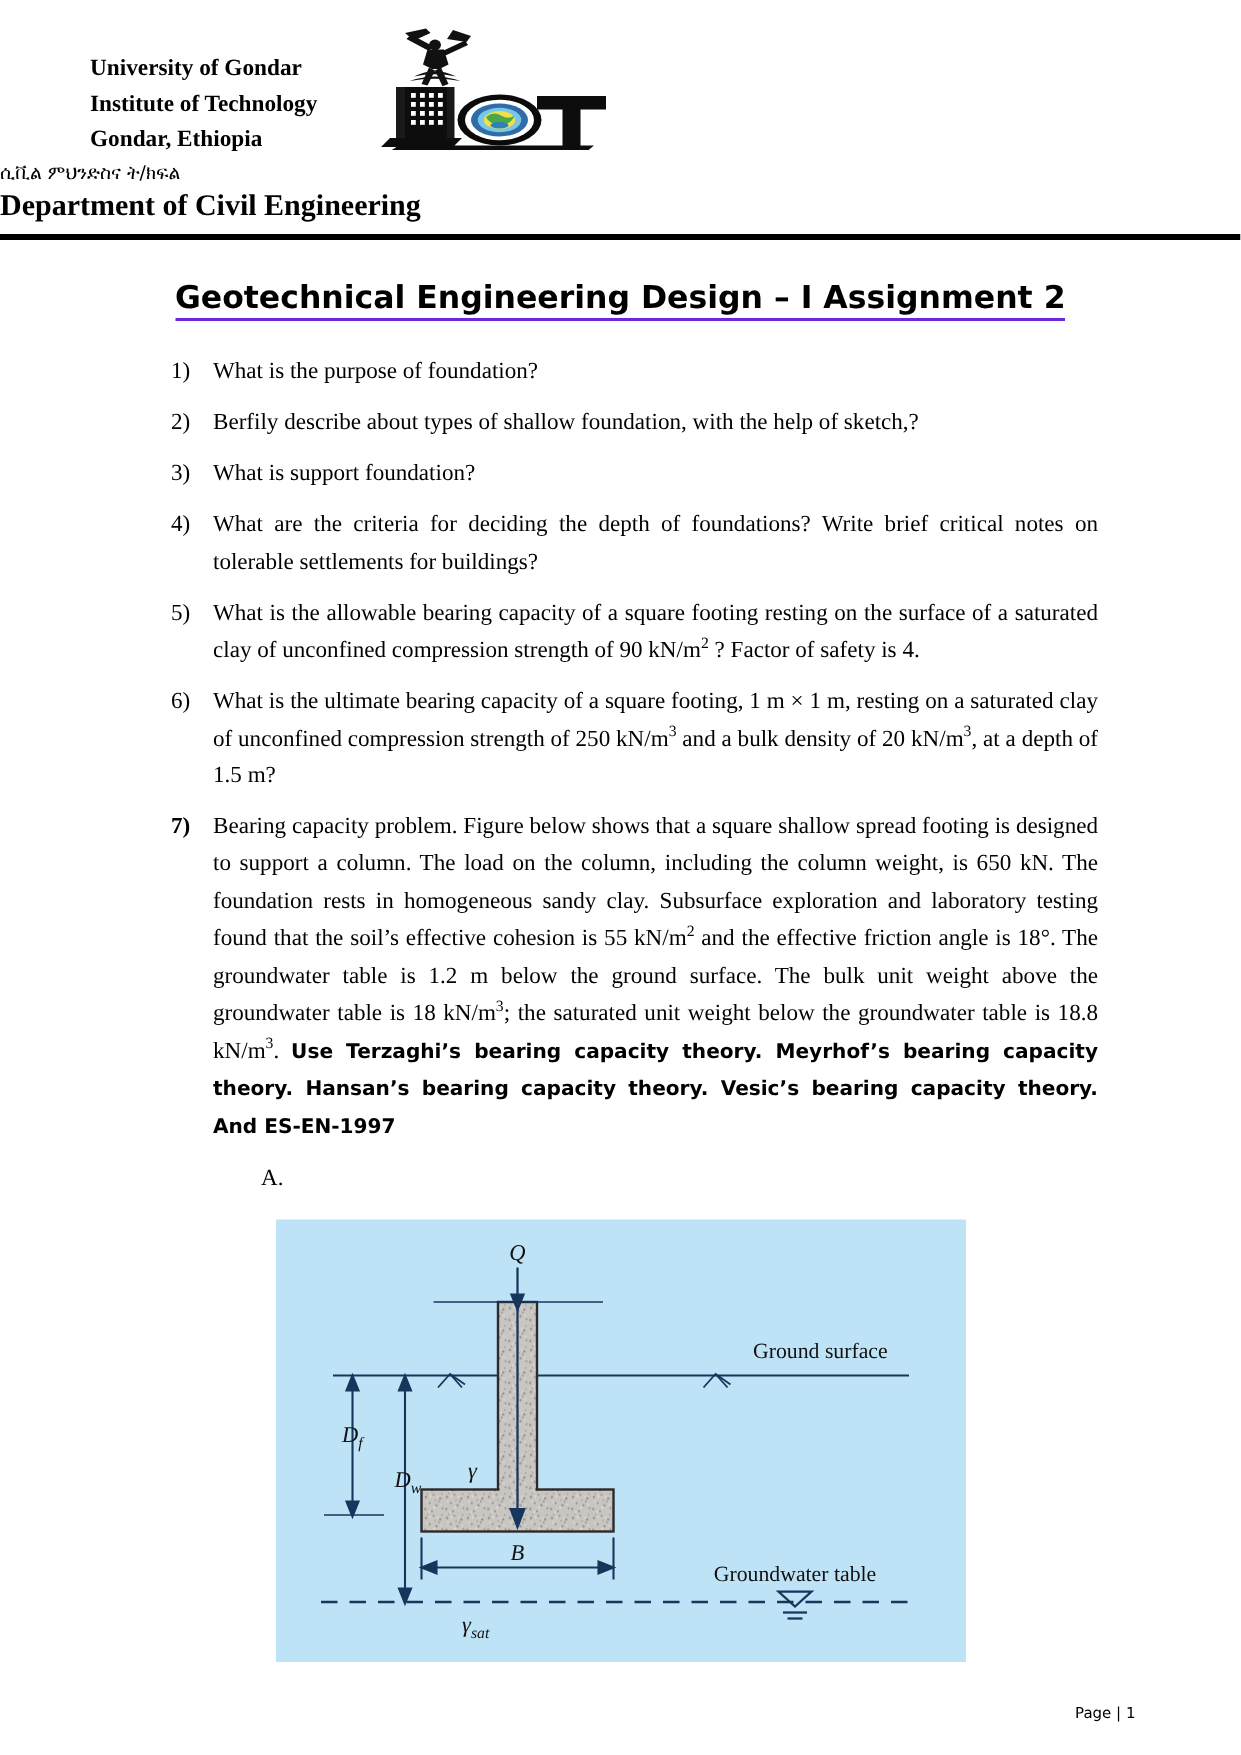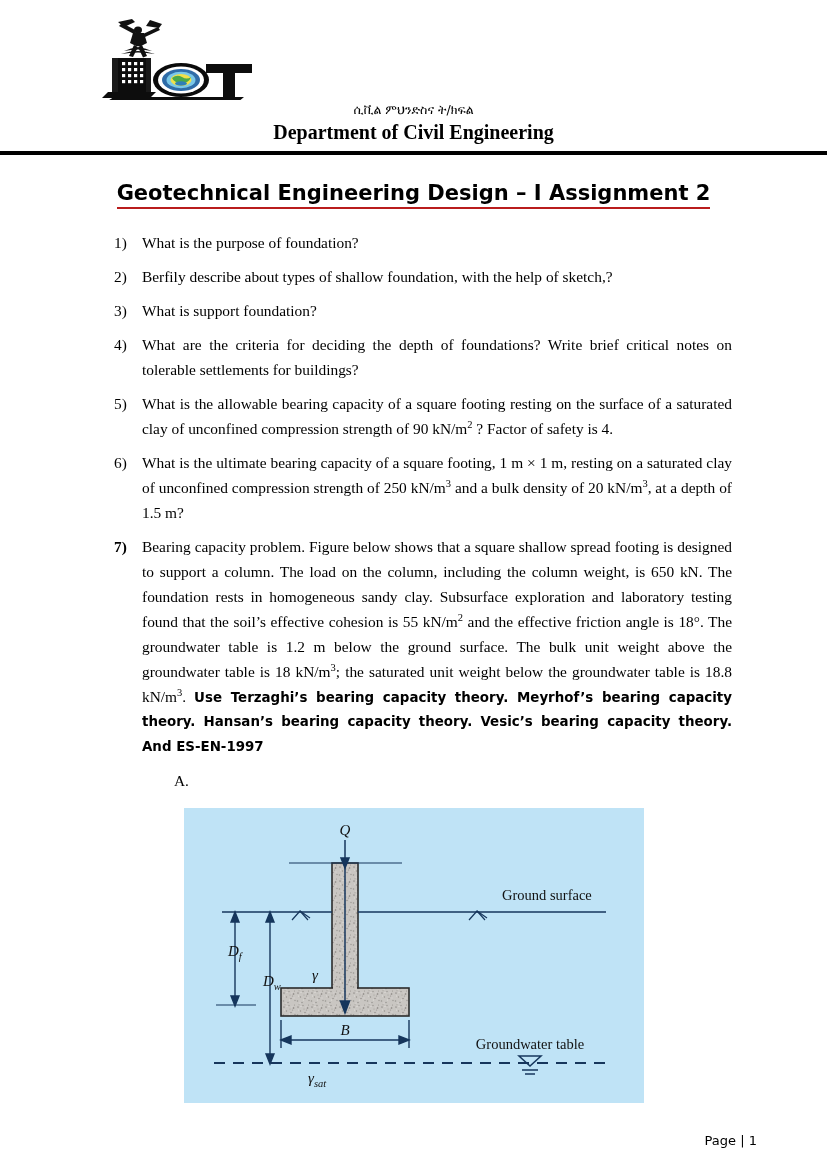--- a/index.html
+++ b/index.html
@@ -44,21 +44,20 @@
     font-weight: bold;
     font-size: 13px;
     line-height: 1.72;
     padding-top: 16px;
     white-space: nowrap;
     margin-left: auto;
   }
 
   
   .dept {
-    text-align: center;
     margin-top: 2px;
   }
   .dept-am {
     font-family: "DejaVu Sans", sans-serif;
     font-size: 12.5px;
     line-height: 1.3;
   }
   .dept-en {
     font-family: "Liberation Serif", "DejaVu Serif", serif;
     font-weight: bold;
@@ -76,21 +75,21 @@
   
   .doc-title {
     text-align: center;
     font-family: "DejaVu Sans", sans-serif;
     font-weight: bold;
     font-size: 21px;
     margin-top: 26px;
     margin-bottom: 0;
   }
   .doc-title span {
-    border-bottom: 2px solid #b91c1c;
+    border-bottom: 2px solid #6d28d9;
     padding-bottom: 2px;
   }
 
   
   .qlist {
     margin: 26px 0 0 0;
     padding: 0 95px 0 112px;
     box-sizing: border-box;
   }
   .qitem {
@@ -146,28 +145,33 @@
     background: #bfe3f6;
     position: relative;
   }
 
   
   .footer {
     position: absolute;
     right: 70px;
     bottom: 22px;
     font-family: "DejaVu Sans", sans-serif;
-    font-size: 13px;
+    font-size: 10px;
   }
 </style>
 </head>
 <body>
 
 <div class="header">
 
+  <div class="header-left">
+    <div>University of Gondar</div>
+    <div>Institute of Technology</div>
+    <div>Gondar, Ethiopia</div>
+  </div>
 
   <div class="header-logo">
     <svg viewBox="0 0 170 82" width="170" height="82">
 
       <g fill="#111111">
         <path d="M30 4 L44 1 L47 4 L36 9 Z"></path>
         <path d="M62 2 L74 6 L71 10 L58 8 Z"></path>
         <ellipse cx="50" cy="12" rx="4" ry="3.6"></ellipse>
         <path d="M45 15 L56 15 L59 25 L53 28 L48 28 L42 25 Z"></path>
         <path d="M46 16 L31 8 L34 5 L49 13 Z"></path>

